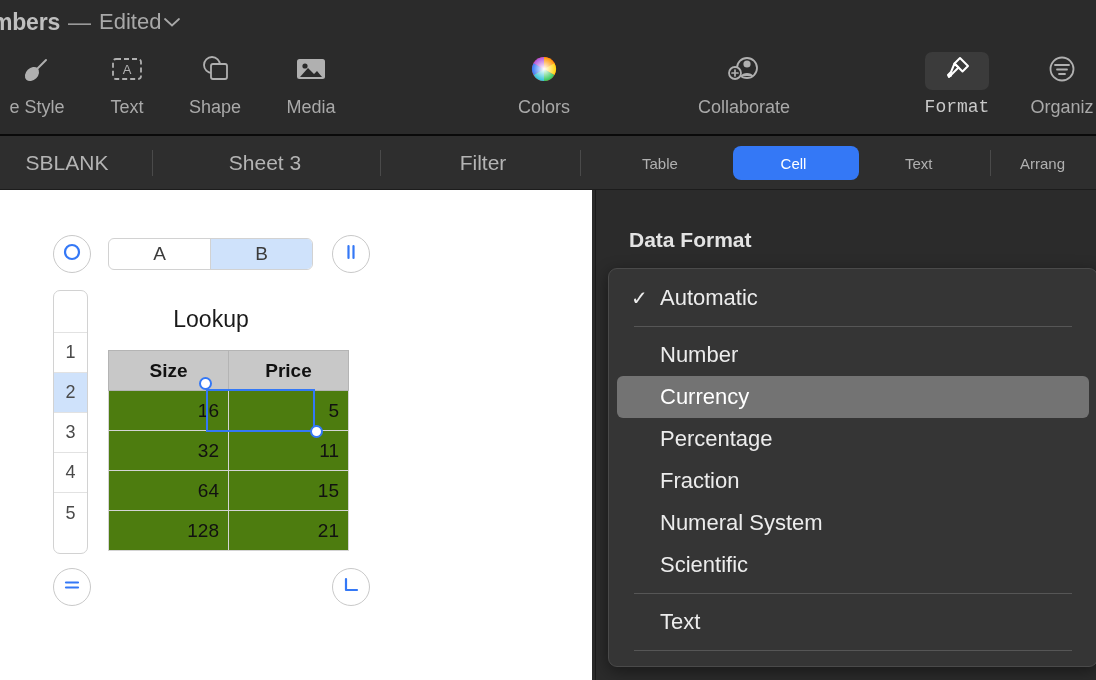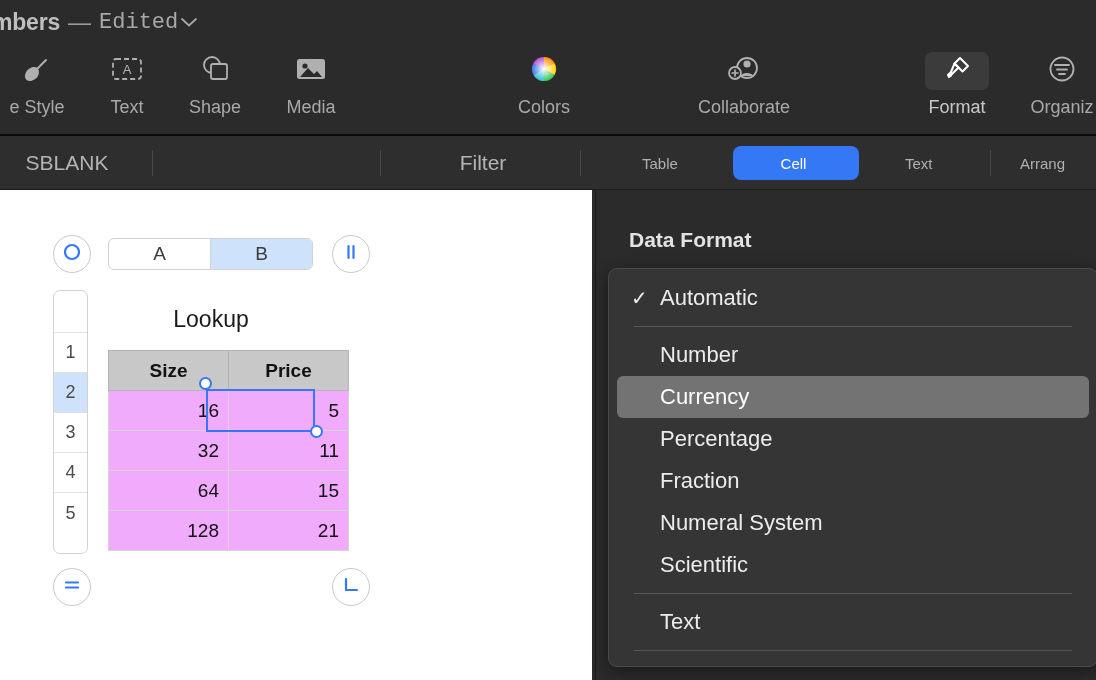--- a/index.html
+++ b/index.html
@@ -38,21 +38,20 @@
   .title-dash {
     font-size: 23px;
     color: #9a9a9a;
     margin: 0 8px;
     font-weight: 400;
   }
   .title-edited {
     font-size: 22px;
     color: #a8a8a8;
     font-weight: 400;
-    font-family: Liberation Mono, monospace;
   }
   .title-chevron {
     margin-left: 2px;
     color: #a8a8a8;
     display: inline-flex;
     align-items: center;
   }
 
   
   .toolbar {
@@ -209,21 +208,21 @@
     font-size: 19px;
     color: #111111;
     padding: 0 9px;
   }
   .sheet-table th {
     background: #c8c8c8;
     font-weight: bold;
     text-align: center;
     border-color: #b4b4b4;
   }
-  .sheet-table td { text-align: right; background: #f0abfc; }
+  .sheet-table td { text-align: right; background: #4d7c0f; }
 
   
   .sel-rect {
     position: absolute;
     left: 206px; top: 389px;
     width: 109px; height: 43px;
     border: 2.5px solid #3478f6;
     pointer-events: none;
   }
   .sel-handle {
@@ -400,21 +399,21 @@
             <path d="M14.5 22 A7.5 6 0 0 1 27.5 22 Z" fill="#b0b0b0"></path>
             <circle cx="9" cy="19" r="6" fill="#2b2b2b" stroke="#b0b0b0" stroke-width="1.8"></circle>
             <line x1="9" y1="16" x2="9" y2="22" stroke="#b0b0b0" stroke-width="1.7" stroke-linecap="round"></line>
             <line x1="6" y1="19" x2="12" y2="19" stroke="#b0b0b0" stroke-width="1.7" stroke-linecap="round"></line>
           </svg>
         </span>
       </div>
       <div class="tb-label">Collaborate</div>
     </div>
 
-    <div class="tb-item" style="left:905px;">
+    <div class="tb-item" style="left:905px;font-family:Liberation Mono, monospace;">
       <div class="tb-icon-wrap active">
         <span>
           <svg width="32" height="32" viewBox="0 0 32 32">
             <g fill="none" stroke="#ffffff" stroke-width="2" stroke-linejoin="round" stroke-linecap="round">
               <path d="M19 5 L27 13 L21.5 18.5 L13.5 10.5 Z"></path>
               <path d="M13.5 10.5 L17.5 14.5 L11 21 L8 24 L7 22 L10 19 Z"></path>
             </g>
             <circle cx="9.5" cy="22.5" r="1.4" fill="#ffffff"></circle>
           </svg>
         </span>
@@ -435,20 +434,21 @@
       </div>
       <div class="tb-label">Organiz</div>
     </div>
 
   </div>
 
   <div class="secondbar">
     <div class="sb-left">
       <div class="sb-cell" style="left:-18px; width:170px;">SBLANK</div>
       <div class="sb-div" style="left:152px;"></div>
+      <div class="sb-cell" style="left:160px; width:210px;">Sheet 3</div>
       <div class="sb-div" style="left:380px;"></div>
       <div class="sb-cell" style="left:388px; width:190px;">Filter</div>
       <div class="sb-div" style="left:580px;"></div>
     </div>
 
     <div class="sb-right">
       <div class="insp-tab" style="left:32px;">Table</div>
       <div class="insp-tab selected" style="left:137px; width:126px;">Cell</div>
       <div class="insp-tab" style="left:295px;">Text</div>
       <div class="sb-div" style="left:394px;"></div>

